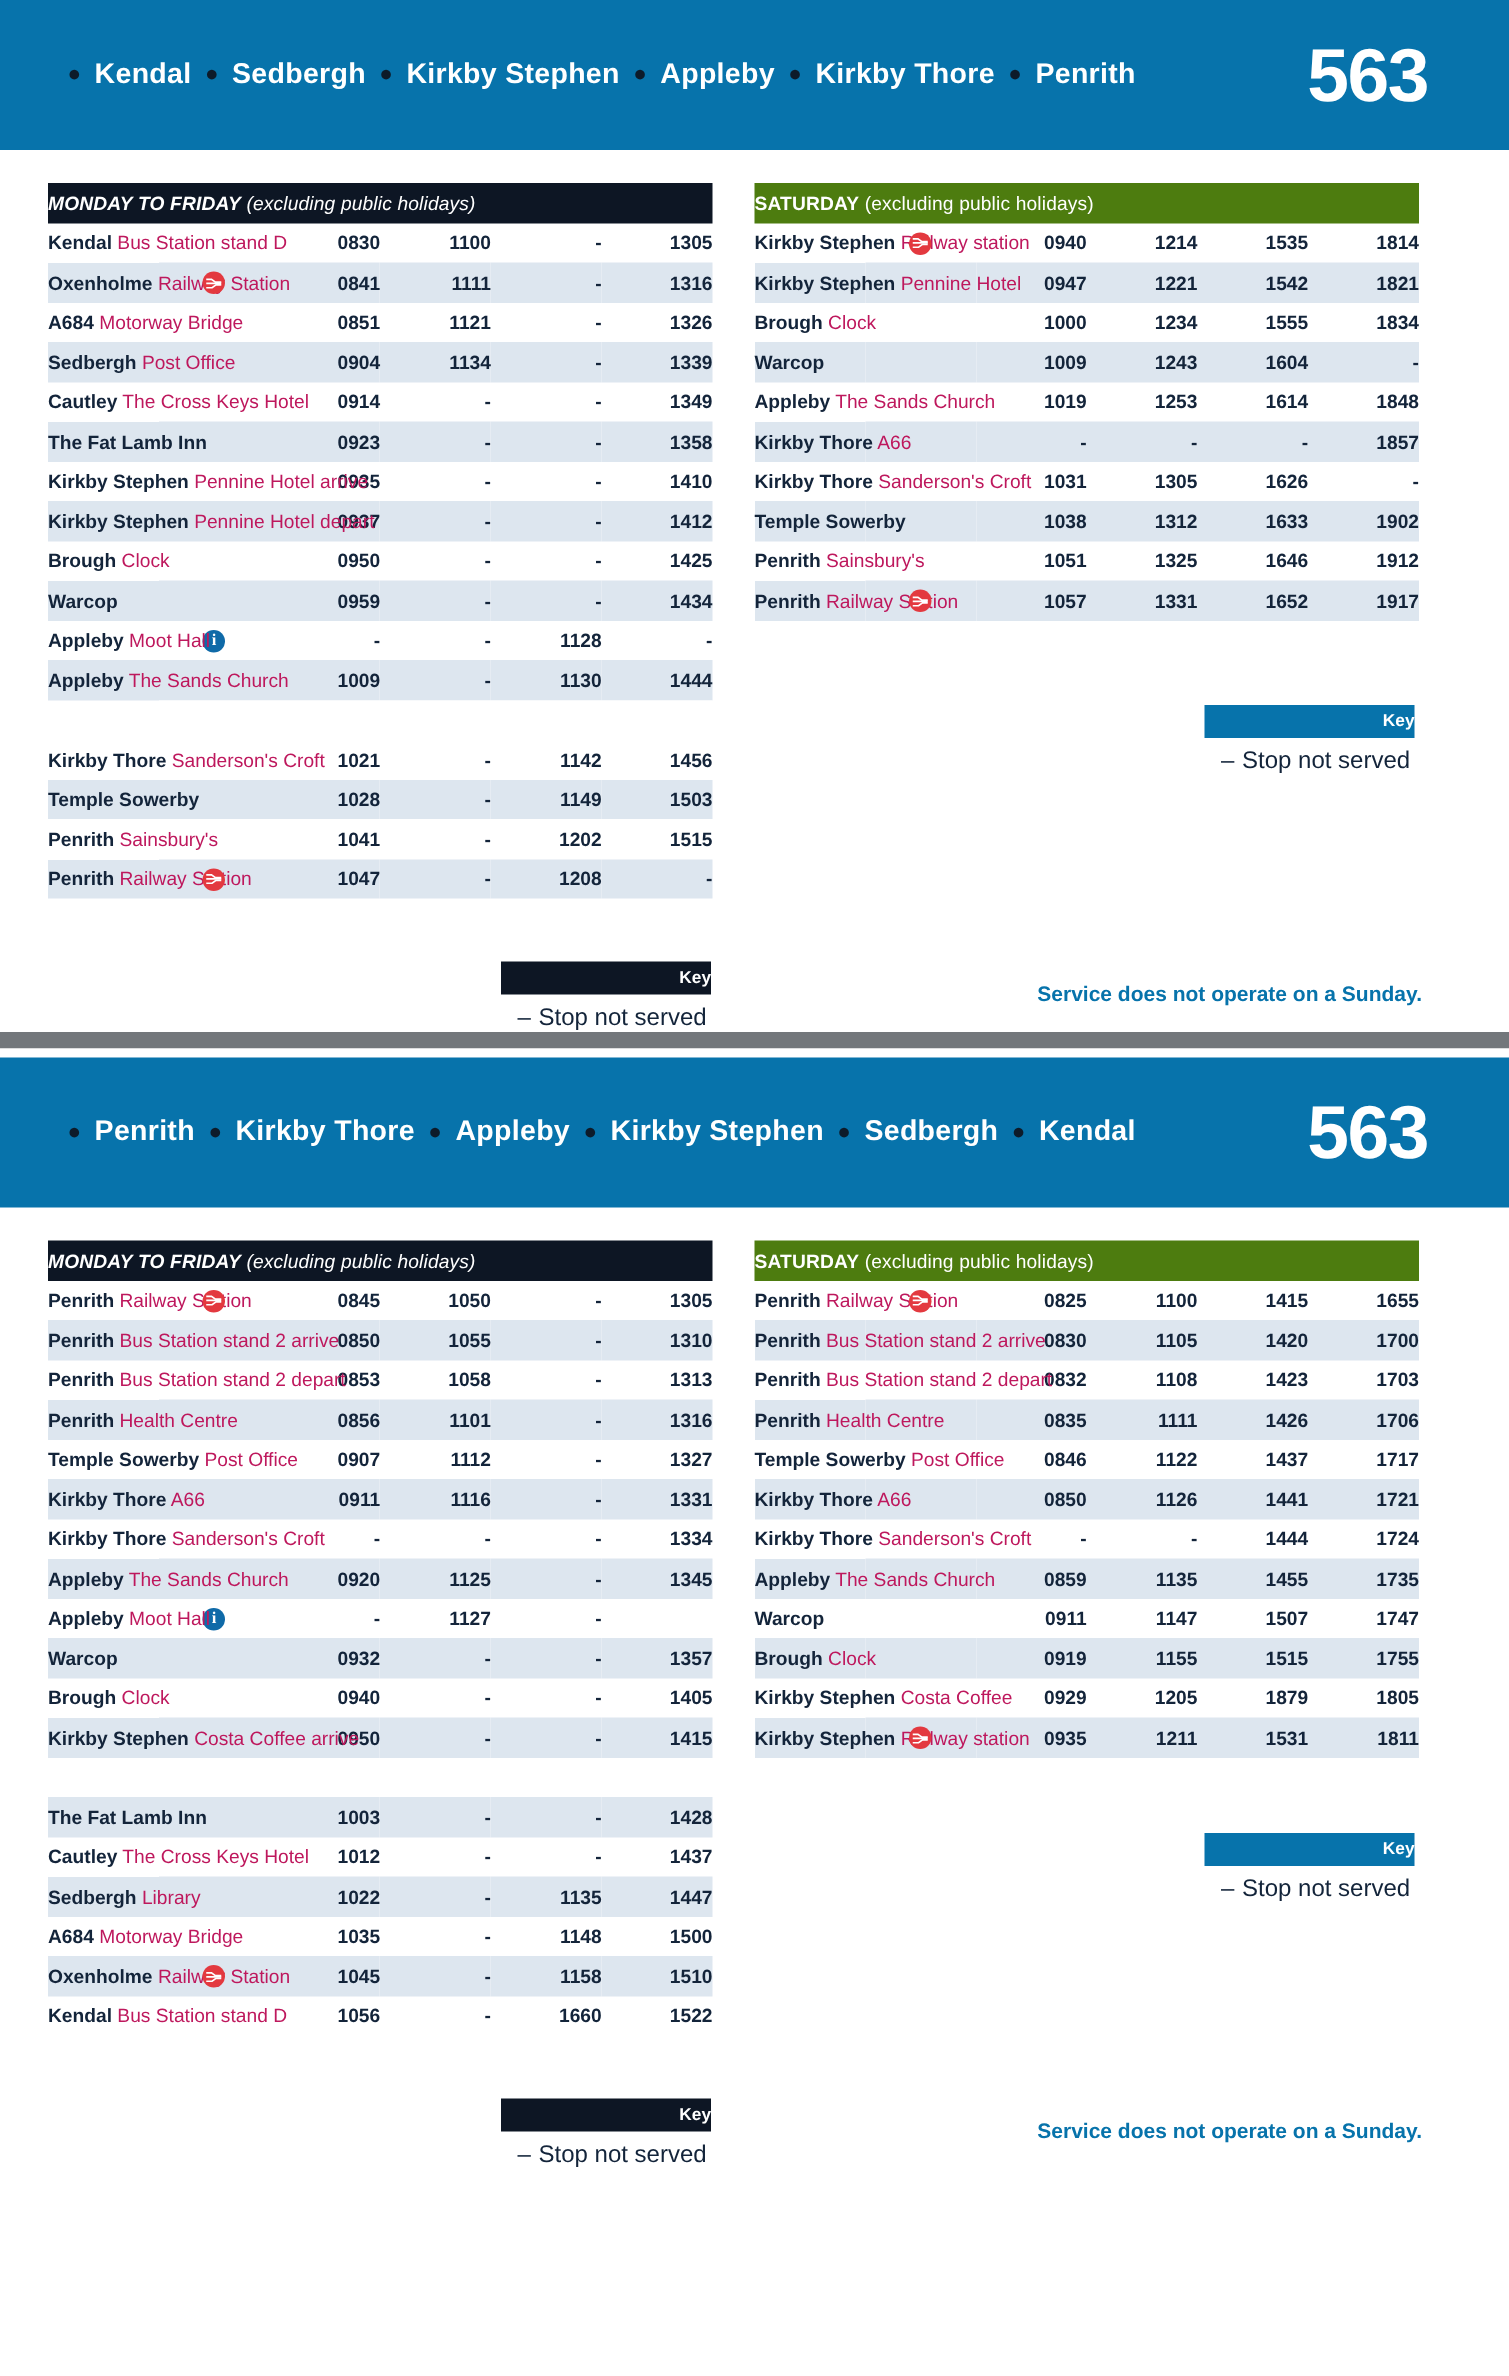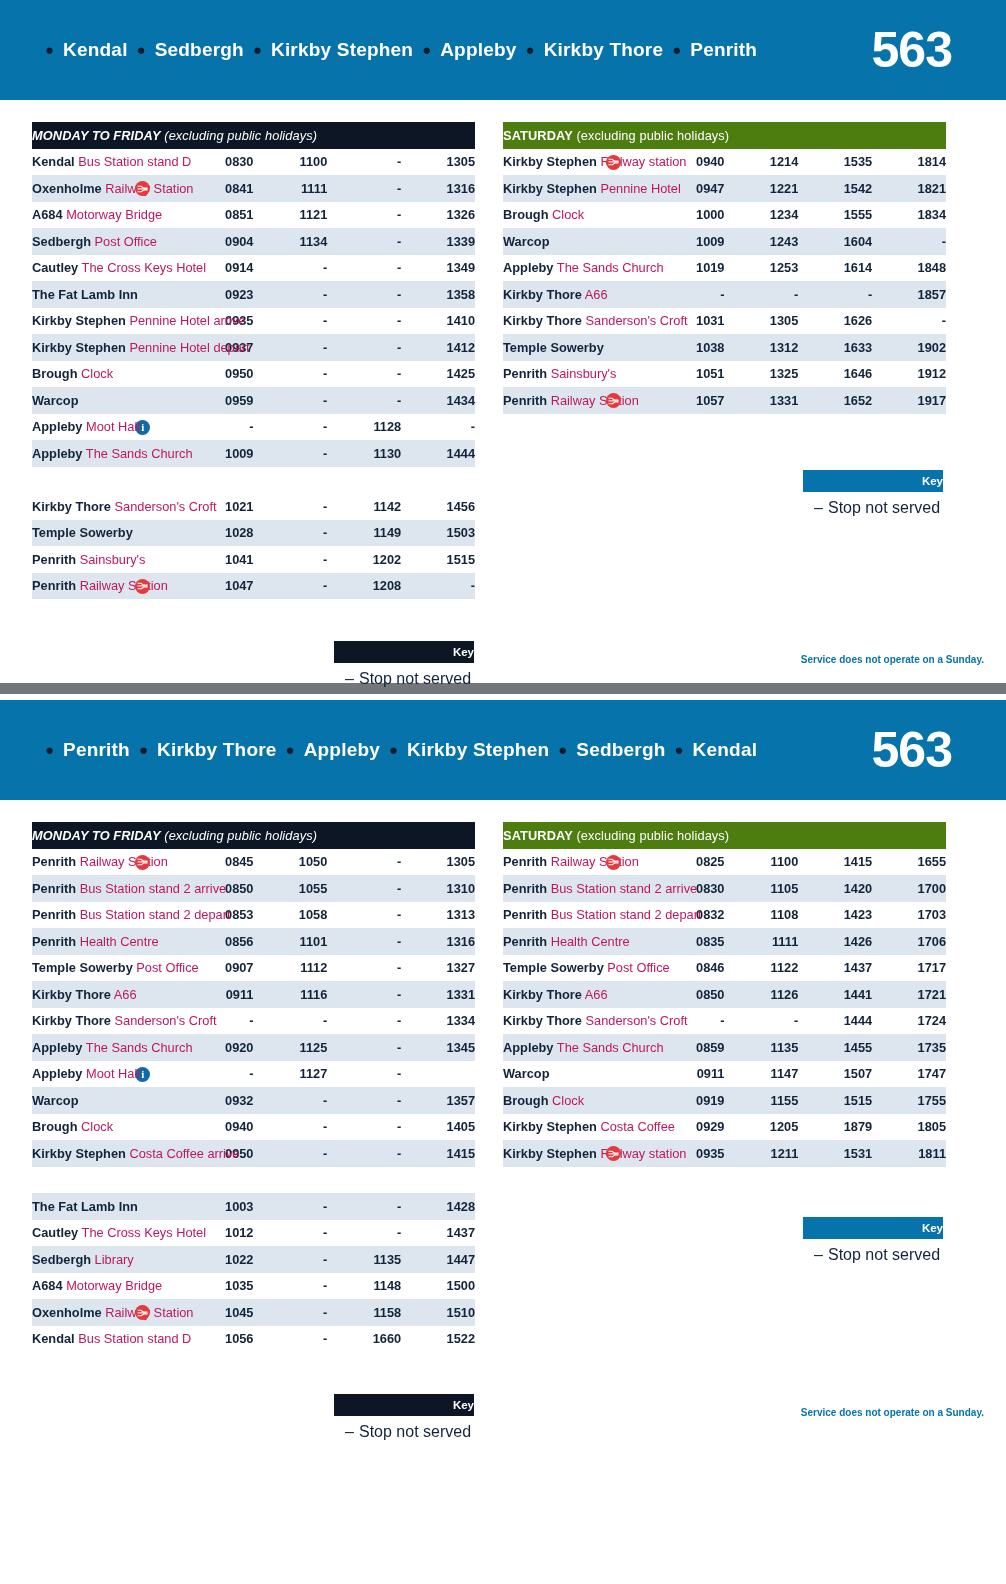--- a/index.html
+++ b/index.html
@@ -151,25 +151,25 @@
     font-size: 16px;
     color: #13243a;
     padding: 7px 0 0 11px;
     white-space: nowrap;
   }
   .key-row .k-sym { display: inline-block; width: 14px; }
 
   .key-left-wrap  { padding-left: 334px; padding-top: 42px; }
 
   .sunday-note {
-    font-size: 10px;
+    font-size: 14px;
     font-weight: bold;
     color: #0773ab;
     text-align: right;
-    padding-right: 22px;
+    padding-right: 58px;
     white-space: nowrap;
   }
 
   
   .divider-wrap { padding-top: 18px; }
   .divider-gray { height: 11px; background: #73777b; }
   .divider-gap  { height: 6px;  background: #ffffff; }
 </style>
 </head>
 <body>

